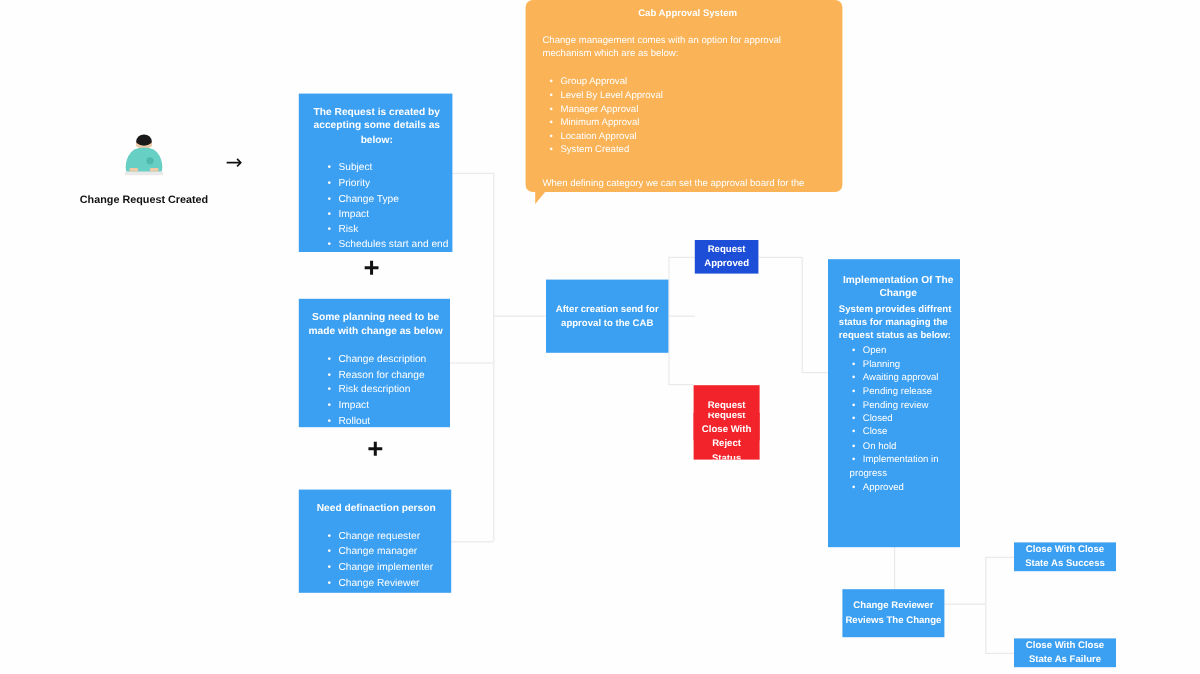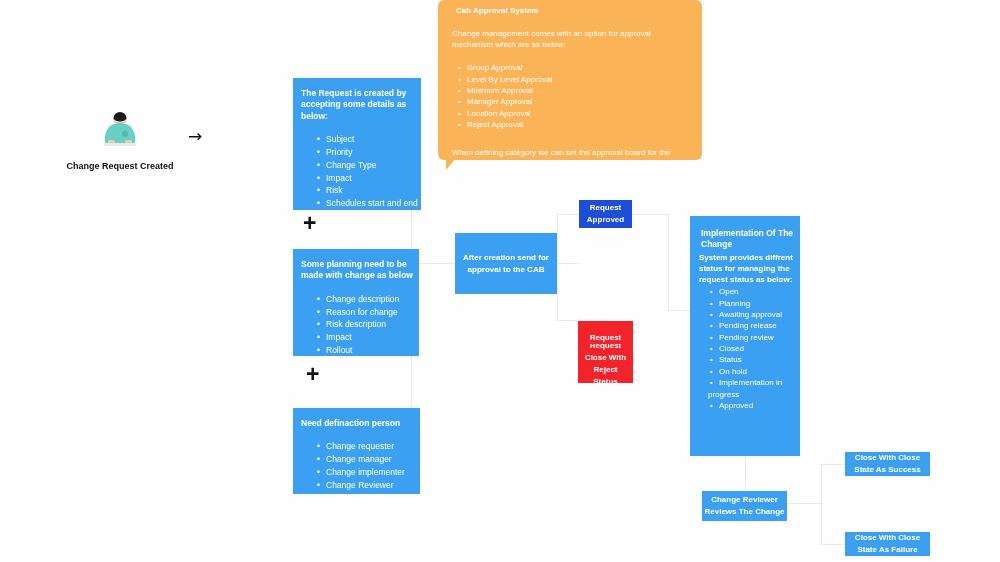--- a/index.html
+++ b/index.html
@@ -32,39 +32,39 @@
     overflow: hidden;
   }
   .node.blue   { background: #3b9ff2; }
   .node.green  { background: #1d4ed8; }
   .node.red    { background: #f3232b; }
   .node.orange { background: #fab357; }
 
   .node-title {
     font-weight: bold;
     line-height: 1.35;
+    text-align: center;
   }
   .node-body { line-height: 1.35; }
 
   ul.bullets {
     list-style: none;
     line-height: 1.5;
   }
   ul.bullets li::before {
     content: "\2022";
     display: inline-block;
     width: 9px;
     margin-left: 2px;
   }
 
   
   .detail-box {
     padding: 10px 0 10px 8px;
     font-size: 8.5px;
-    margin-left: 44px;
   }
   .detail-box .node-title { font-size: 8.5px; padding-right: 6px; }
   .detail-box ul.bullets { margin-top: 11px; padding-left: 14px; font-size: 8.5px; }
 
   #box-request  { left: 249px; top: 78px;  width: 128px; height: 132px; }
   #box-planning { left: 249px; top: 249px; width: 126px; height: 107px; }
   #box-persons  { left: 249px; top: 408px; width: 127px; height: 86px;  }
 
   
   .plus {
@@ -103,21 +103,21 @@
     left: 690px; top: 216px; width: 110px; height: 240px;
     padding: 12px 0 0 6px;
     font-size: 8px;
   }
   #box-impl .node-title { font-size: 8.5px; padding-left: 5px; padding-right: 4px; }
   #box-impl .node-body  { font-size: 8px; padding-left: 3px; padding-right: 3px; margin-top: 2px; font-weight: bold; }
   #box-impl ul.bullets  { margin-top: 1px; padding-left: 12px; font-size: 8px; line-height: 1.42; }
 
   
   #box-reviewer {
-    left: 702px; top: 491px; width: 85px; height: 30px;
+    left: 702px; top: 491px; width: 85px; height: 40px;
     display: flex; align-items: center; justify-content: center;
     text-align: center; font-size: 8px; font-weight: bold; line-height: 1.45;
   }
   .close-box {
     display: flex; align-items: center; justify-content: center;
     text-align: center; font-size: 8px; font-weight: bold; line-height: 1.45;
     padding: 12px 3px;
   }
   #box-close-success { left: 845px; top: 452px; width: 85px; height: 24px; }
   #box-close-failure { left: 845px; top: 532px; width: 85px; height: 24px; }
@@ -268,21 +268,21 @@
   <div id="box-impl" class="node blue">
     <div class="node-title">Implementation Of The Change</div>
     <div class="node-body">System provides diffrent status for managing the request status as below:</div>
     <ul class="bullets">
       <li>Open</li>
       <li>Planning</li>
       <li>Awaiting approval</li>
       <li>Pending release</li>
       <li>Pending review</li>
       <li>Closed</li>
-      <li>Status</li>
+      <li>Close</li>
       <li>On hold</li>
       <li>Implementation in progress</li>
       <li>Approved</li>
 
     </ul>
   </div>
 
   <div id="box-reviewer" class="node blue">
     <span>Change Reviewer Reviews The Change</span>
   </div>
@@ -292,22 +292,22 @@
   <div id="box-close-failure" class="node blue close-box">
     <span>Close With Close State As Failure</span>
   </div>
 
   <div id="box-cab-info" class="node orange">
     <div class="node-title">Cab Approval System</div>
     <div class="node-body">Change management comes with an  option for approval mechanism which are as below:</div>
     <ul class="bullets">
       <li>Group Approval</li>
       <li>Level By Level Approval</li>
+      <li>Manager Approval</li>
       <li>Minimum Approval</li>
-      <li>Manager Approval</li>
       <li>Location Approval</li>
-      <li>Reject Approval</li>
+      <li>System Created</li>
     </ul>
     <div class="node-foot">When defining category we can set the approval  board for the same and approval mechanism goes by the same.</div>
   </div>
   <div id="callout-tail"></div>
 
 </div>
 
 </body></html>

